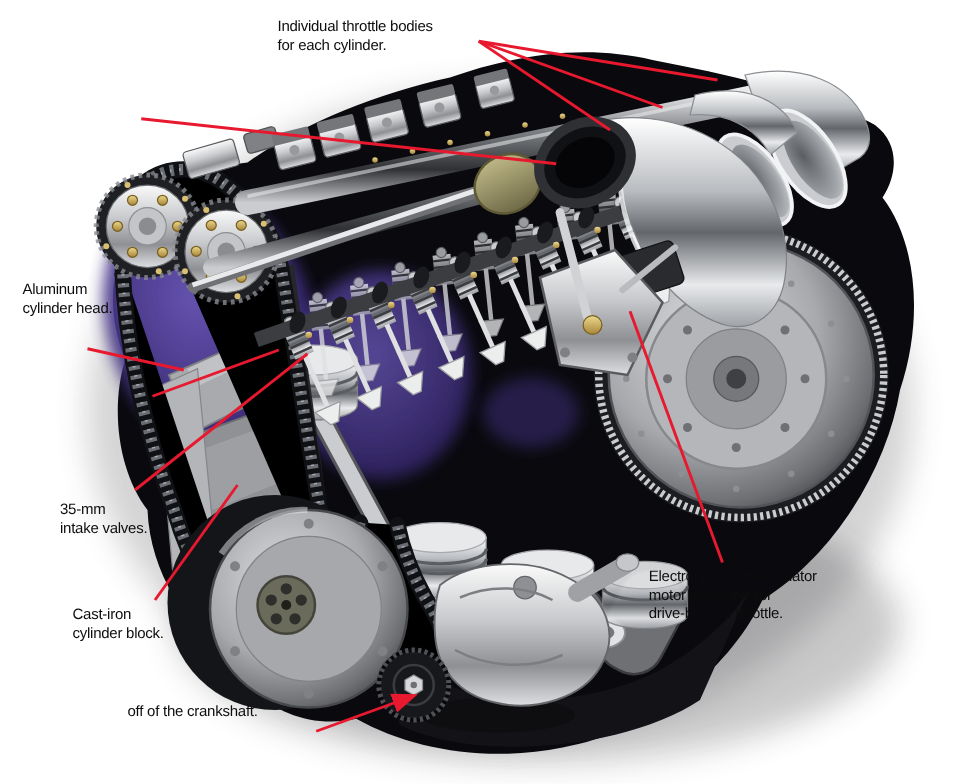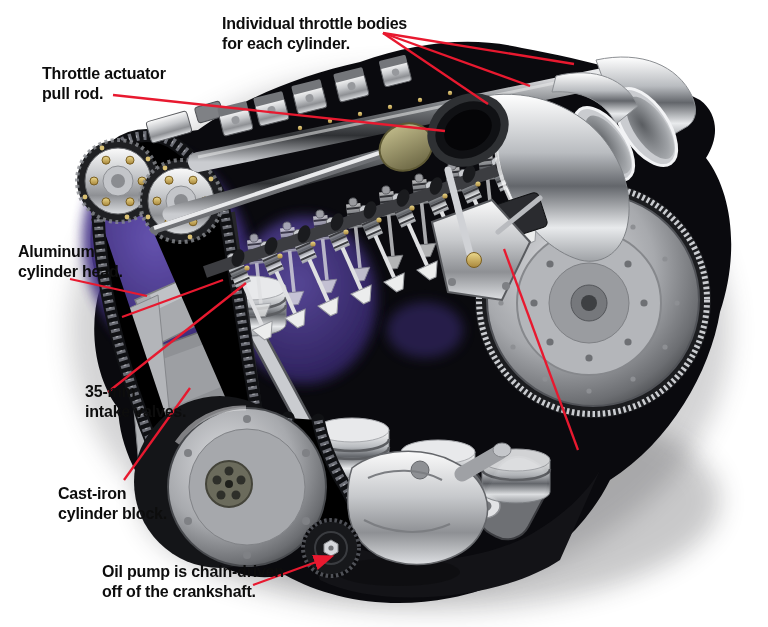--- a/index.html
+++ b/index.html
@@ -8,21 +8,21 @@
     --background:#ffffff;
   }
   html,body{margin:0;padding:0;}
   body{
     width:768px;height:627px;background:var(--background);
     font-family:"Liberation Sans", sans-serif;position:relative;overflow:hidden;
   }
   #stage{position:absolute;left:0;top:0;width:768px;height:627px;}
   svg{position:absolute;left:0;top:0;}
   .label{
-    position:absolute;font-weight:bold;font-size:16px;line-height:1.22;
+    position:absolute;font-weight:normal;font-size:12px;line-height:1.22;
     letter-spacing:-0.2px;color:var(--label-text);white-space:nowrap;
   }
   .leader{stroke:var(--callout-line);stroke-width:2.3;fill:none;}
   .chain-core{stroke:#101114;stroke-width:13;fill:none;stroke-linecap:round;}
   .chain-links{stroke:#7b7e86;stroke-width:9;fill:none;stroke-dasharray:3.2 4.2;opacity:.85;stroke-linecap:butt;}
   .chain-dots{stroke:#d8dade;stroke-width:2.6;fill:none;stroke-dasharray:1.2 6.2;opacity:.55;}
 </style>
 </head>
 <body>
 
@@ -439,40 +439,40 @@
     <line class="leader" x1="253" y1="585" x2="330" y2="557" marker-end="url(#arrow)"></line>
     <line class="leader" x1="578" y1="450" x2="504" y2="249"></line>
   </g>
 </svg>
 
 <div class="label" style="left:222px;top:14px;">
   <div>Individual throttle bodies</div>
   <div>for each cylinder.</div>
 </div>
 
-<div class="label" style="left:42px;top:64px;">
-  <div>Throttle actuator</div>
-  <div>pull rod.</div>
-</div>
-
-<div class="label" style="left:18px;top:242px;">
+
+<div class="label" style="left:18px;top:224px;">
   <div>Aluminum</div>
   <div>cylinder head.</div>
 </div>
 
 
-<div class="label" style="left:48px;top:382px;margin-left:37px;">
+<div class="label" style="left:48px;top:400px;">
   <div>35-mm</div>
   <div>intake valves.</div>
 </div>
 
 <div class="label" style="left:58px;top:484px;">
   <div>Cast-iron</div>
   <div>cylinder block.</div>
 </div>
 
 <div class="label" style="left:102px;top:562px;">
-  <div>Oil pump is chain-driven</div>
   <div>off of the crankshaft.</div>
 </div>
 
+<div class="label" style="left:519px;top:454px;">
+  <div>Electronic throttle-actuator</div>
+  <div>motor assembly for</div>
+  <div>drive-by-wire throttle.</div>
+</div>
 
 </div>
 
 </body></html>

